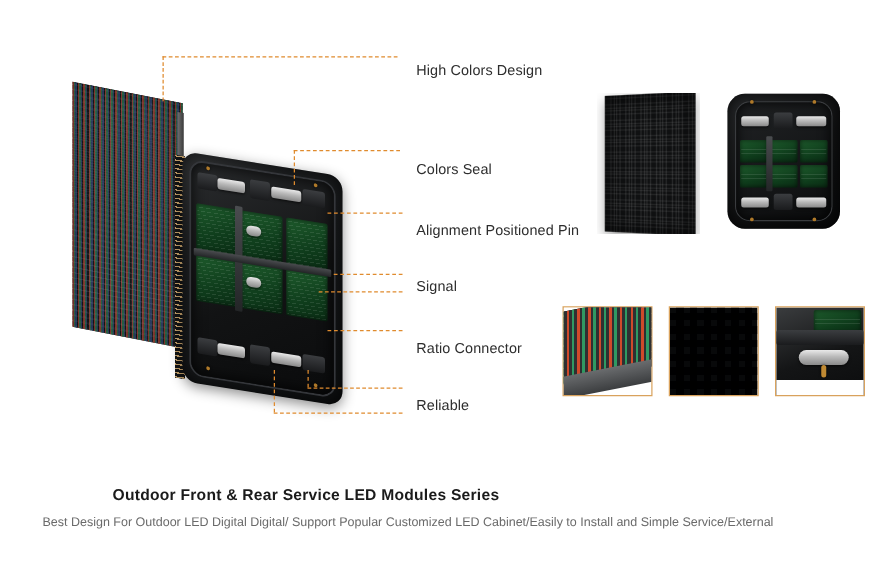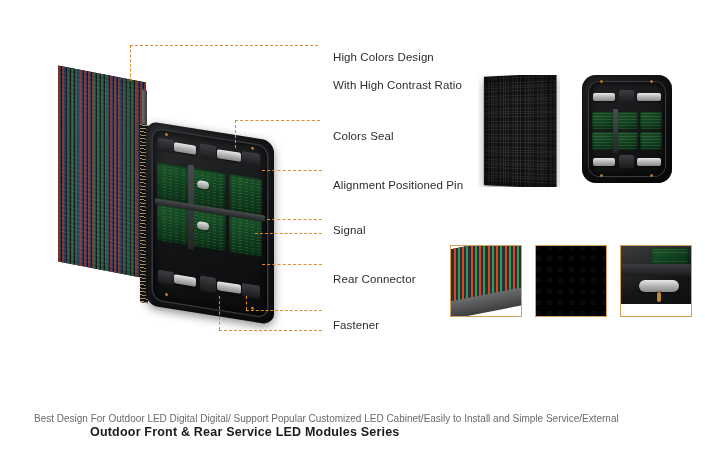--- a/index.html
+++ b/index.html
@@ -216,42 +216,41 @@
   <div class="dash-h" style="left:262px;top:264px;width:60px;"></div>
 
   <div class="dash-v" style="left:246px;top:296px;height:14px;"></div>
   <div class="dash-h" style="left:246px;top:310px;width:76px;"></div>
 
   <div class="dash-v" style="left:219px;top:296px;height:34px;"></div>
   <div class="dash-h" style="left:219px;top:330px;width:103px;"></div>
 
   <div class="label" style="left:333px;top:36px;">
     <span>High Colors Design</span><br>
-    <span>With High Contrast Ratio</span>
   </div>
 
   <div class="label" style="left:333px;top:115px;">
     <span>Colors Seal</span>
   </div>
 
   <div class="label" style="left:333px;top:164px;">
     <span>Alignment Positioned Pin</span>
   </div>
 
   <div class="label" style="left:333px;top:209px;">
     <span>Signal</span>
   </div>
 
 
   <div class="label" style="left:333px;top:258px;">
-    <span>Rear Connector</span>
+    <span>Ratio Connector</span>
   </div>
 
   <div class="label" style="left:333px;top:304px;">
-    <span>Fastener</span>
+    <span>Reliable</span>
   </div>
 
 
   <div class="photo" style="left:478px;top:75px;width:82px;height:112px;background:transparent;">
     <div style="position:absolute;left:3px;top:0;width:76px;height:112px;
                 background:#101112;
                 background-image:
                   repeating-linear-gradient(90deg,rgba(255,255,255,.10) 0 .8px,transparent .8px 2.6px),
                   repeating-linear-gradient(0deg,rgba(255,255,255,.08) 0 .8px,transparent .8px 2.6px);
                 transform:perspective(340px) rotateY(-17deg);
@@ -306,19 +305,19 @@
   <div class="photo photo-bordered" style="left:620px;top:245px;width:70px;height:70px;">
     <div style="position:absolute;inset:0;background:linear-gradient(160deg,#3a3c3e,#141516 55%,#0b0c0d);">
       <div class="pcb" style="left:30px;top:2px;width:38px;height:18px;"></div>
       <div class="conn-dark" style="left:0;top:18px;width:70px;height:12px;"></div>
       <div class="connector" style="left:18px;top:34px;width:40px;height:12px;border-radius:6px;"></div>
       <div class="screw" style="left:36px;top:46px;width:4px;height:10px;border-radius:2px;background:#c08a33;"></div>
       <div style="position:absolute;left:0;bottom:0;width:70px;height:12px;background:#ffffff;"></div>
     </div>
   </div>
 
-  <div class="title" style="left:90px;top:389px;margin-top:36px;">Outdoor Front &amp; Rear Service LED Modules Series</div>
+  <div class="title" style="left:90px;top:389px;">Outdoor Front &amp; Rear Service LED Modules Series</div>
 
   <div class="desc" style="left:34px;top:410px;">
     <div>Best Design For Outdoor LED Digital Digital/ Support Popular Customized LED Cabinet/Easily to Install and Simple Service/External</div>
   </div>
 
 </div>
 
 </body></html>

